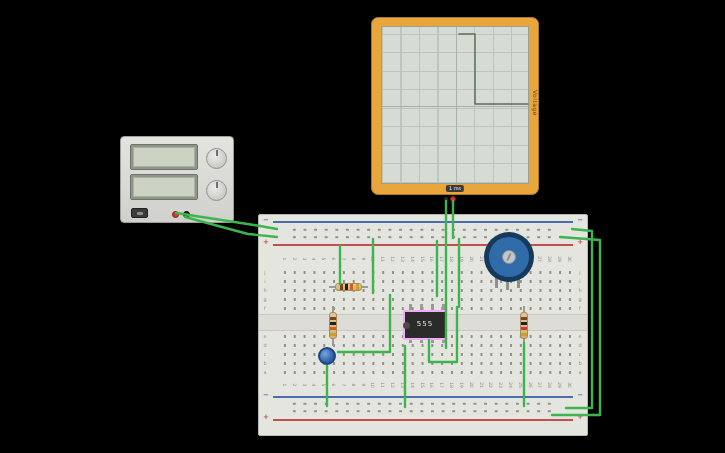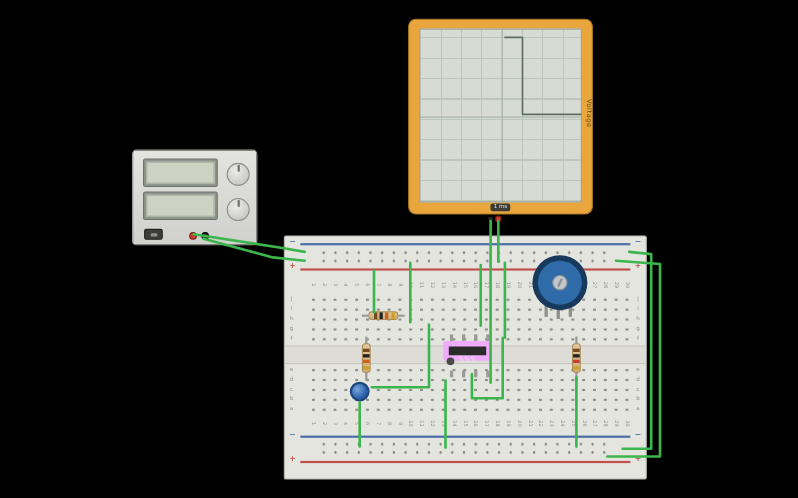--- a/index.html
+++ b/index.html
@@ -72,22 +72,22 @@
   .pot { position:absolute; left:484px; top:232px; width:50px; height:50px; border-radius:50%;
          background:#16395c; z-index:3; }
   .pot-inner { position:absolute; left:5px; top:5px; width:40px; height:40px; border-radius:50%;
          background:#2e6ba8; }
   .pot-shaft { position:absolute; left:18px; top:18px; width:14px; height:14px; border-radius:50%;
          background:#c2c6c9; border:1px solid #8d9194; }
   .pot-slot { position:absolute; left:24px; top:21px; width:2px; height:8px; background:#8d9194;
          transform:rotate(25deg); }
   .pot-leg { position:absolute; width:3px; height:10px; background:#8f8f8b; z-index:2; }
 
-  .ic { position:absolute; left:403px; top:310px; width:44px; height:18px; background:#2b2b29;
-        border:5px solid #f0abfc; border-radius:2px; z-index:3; }
+  .ic { position:absolute; left:403px; top:310px; width:44px; height:30px; background:#2b2b29;
+        border:2px solid #f0abfc; border-radius:2px; z-index:3; }
   .ic-label { color:#e8e8e6; font-size:7px; text-align:center; line-height:25px; letter-spacing:1px; }
   .ic-notch { position:absolute; left:-2px; top:10px; width:7px; height:7px; border-radius:50%;
         background:#4a4a48; }
   .ic-pin { position:absolute; width:3px; height:6px; background:#9a9a96; z-index:2; }
 
   .resistor { position:absolute; background:linear-gradient(180deg,#e0c79c,#cfae7b);
         border:1px solid #ab8c58; border-radius:3px; z-index:3; }
   .resistor.h { width:27px; height:8px; }
   .resistor.v { width:8px; height:27px; }
   .band { position:absolute; }

